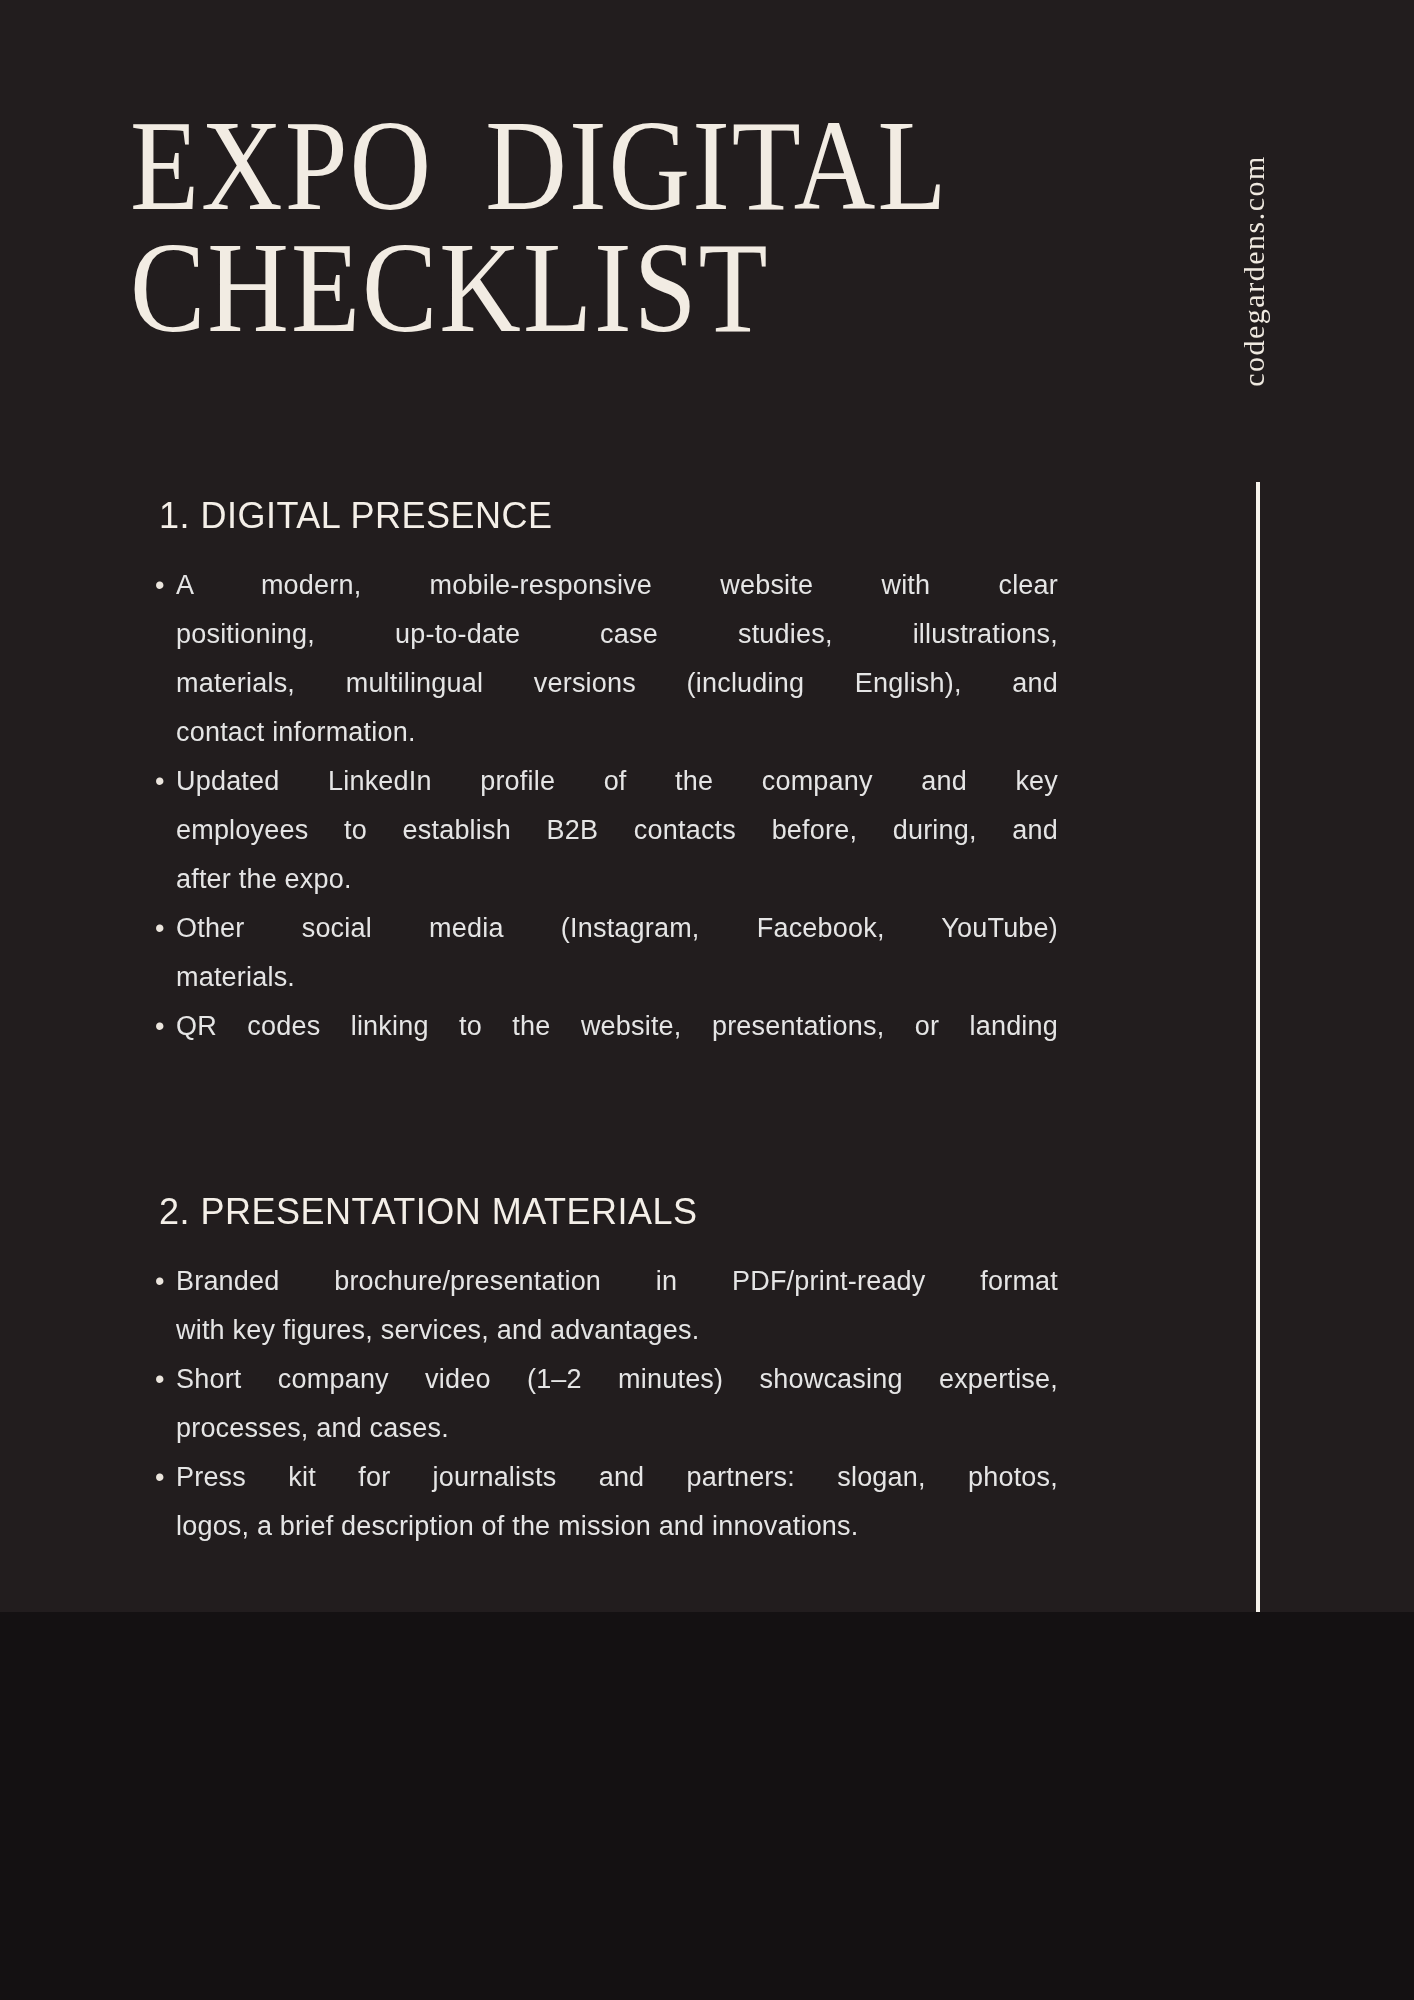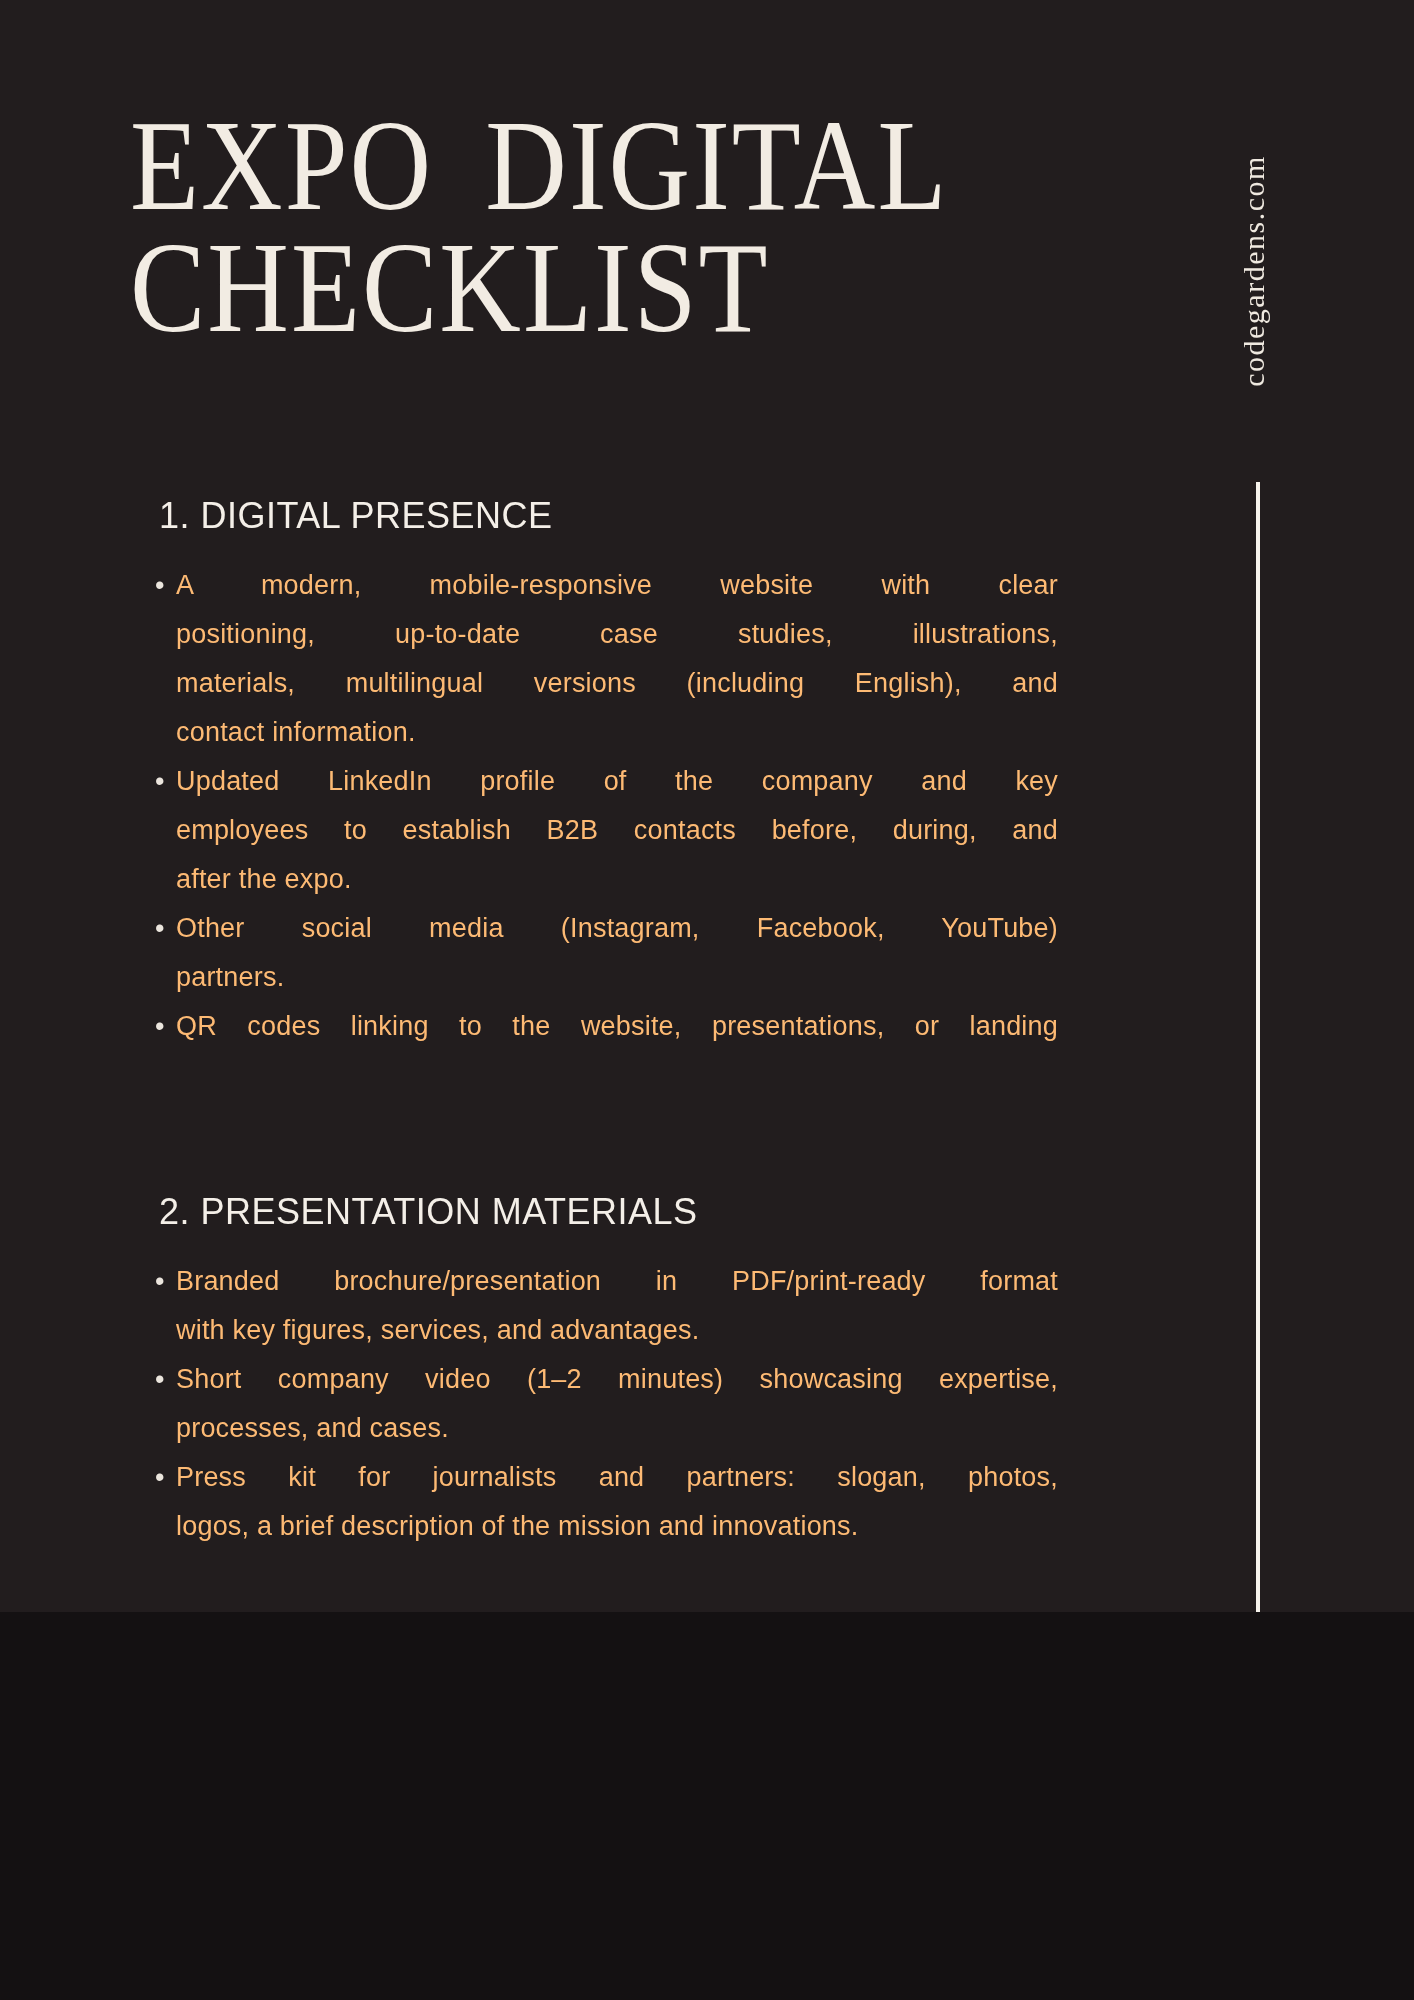--- a/index.html
+++ b/index.html
@@ -82,21 +82,21 @@
     list-style: none;
     margin: 23px 0 0 0;
     padding: 0;
   }
   ul.checklist li {
     position: relative;
     padding-left: 33px;
     font-size: 27px;
     line-height: 49px;
     letter-spacing: 0.2px;
-    color: #fdba74;
+    color: #e5e5e5;
   }
   ul.checklist li::before {
     content: "\2022";
     position: absolute;
     left: 12px;
     top: 0;
     font-size: 27px;
     line-height: 49px;
     color: #ebe5dd;
   }
@@ -133,21 +133,21 @@
         <div class="jline">materials, multilingual versions (including English), and</div>
         <div class="jline last">contact information.</div>
       </li>
       <li>
         <div class="jline">Updated LinkedIn profile of the company and key</div>
         <div class="jline">employees to establish B2B contacts before, during, and</div>
         <div class="jline last">after the expo.</div>
       </li>
       <li>
         <div class="jline">Other social media (Instagram, Facebook, YouTube)</div>
-        <div class="jline last">partners.</div>
+        <div class="jline last">materials.</div>
       </li>
       <li>
         <div class="jline">QR codes linking to the website, presentations, or landing</div>
       </li>
     </ul>
 
     <h2 class="section-heading second">2. PRESENTATION MATERIALS</h2>
     <ul class="checklist">
       <li>
         <div class="jline">Branded brochure/presentation in PDF/print-ready format</div>

